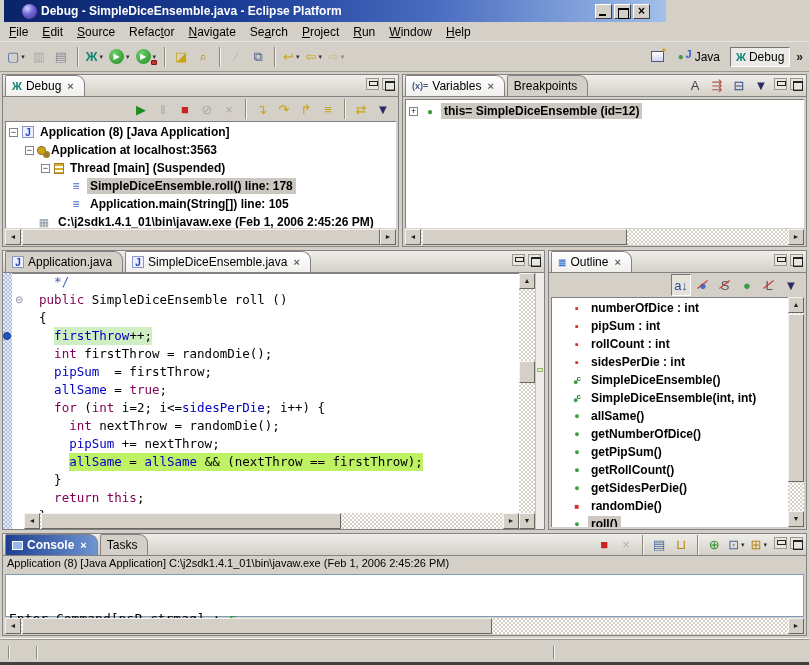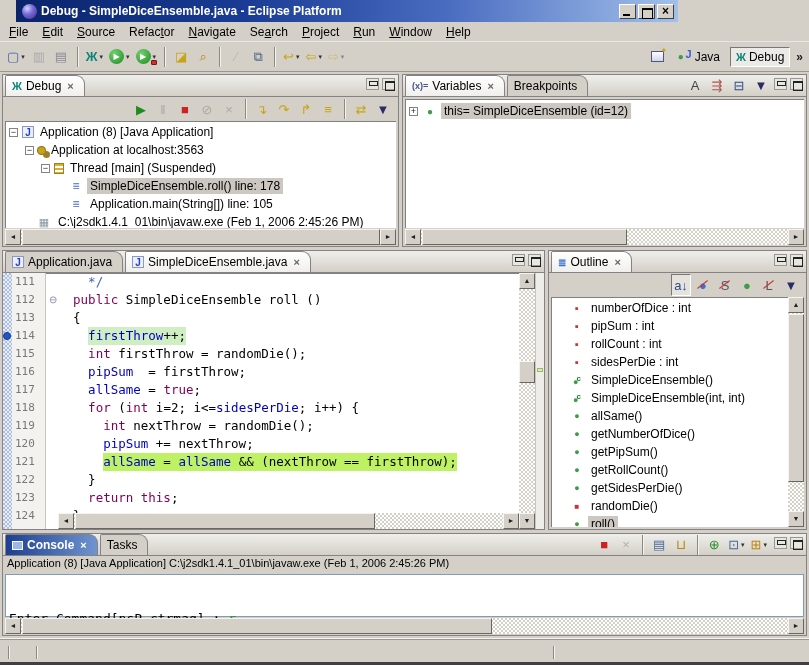--- a/index.html
+++ b/index.html
@@ -1,21 +1,21 @@
 <!DOCTYPE html>
 <html><head>
 <meta charset="utf-8">
 <style>
   html,body{margin:0;padding:0;width:809px;height:665px;overflow:hidden;
     font-family:"Liberation Sans",sans-serif;font-size:12px;background:#d4d0c8;color:#000;}
   *{box-sizing:border-box;}
   
-  .titlebar{position:absolute;left:16px;top:0;width:662px;height:22px;
+  .titlebar{position:absolute;left:4px;top:0;width:662px;height:22px;
     background:linear-gradient(90deg,#0a246a 0%,#1a3c96 35%,#4a6cc0 65%,#a2c0ea 100%);
-    display:flex;align-items:center;padding:0 4px;}
+    display:flex;align-items:center;padding:0 16px;}
   .title-ico{width:15px;height:15px;border-radius:50%;margin:0 4px 0 2px;
     background:radial-gradient(circle at 35% 30%,#cfd6ff 0%,#7a6ad8 40%,#3a2a86 100%);}
   .title-text{color:#fff;font-weight:bold;font-size:12px;flex:1;white-space:nowrap;}
   .winbtns{display:flex;gap:2px;}
   .wbtn{width:17px;height:15px;border:1px solid;border-color:#fff #404040 #404040 #fff;
     background:#d4d0c8;position:relative;}
   .wbtn-min::after{content:"";position:absolute;left:3px;bottom:2px;width:7px;height:2px;background:#000;}
   .wbtn-max::after{content:"";position:absolute;left:3px;top:3px;width:9px;height:8px;border:1px solid #000;border-top-width:2px;}
   .wbtn-close::after{content:"×";position:absolute;left:4px;top:-1px;font-weight:bold;font-size:12px;}
   .menubar{position:absolute;left:0;top:22px;width:809px;height:20px;background:#d4d0c8;
@@ -64,21 +64,21 @@
   .vtoolbar{height:24px;display:flex;align-items:center;justify-content:flex-end;padding-right:4px;}
   .intoolbar{position:absolute;right:34px;top:0;height:21px;display:flex;align-items:center;}
   
   .tree{background:#fff;overflow:hidden;position:relative;
     box-shadow:inset 1px 1px 0 #808080, inset -1px -1px 0 #fff;}
   .trow{display:flex;align-items:center;height:18px;white-space:nowrap;font-size:12px;}
   .texp{width:9px;height:9px;border:1px solid #848284;background:#fff;font-size:9px;line-height:7px;
     text-align:center;margin-right:4px;flex:none;color:#222;}
   .texp-sp{width:11px;flex:none;}
   .tico{width:16px;flex:none;text-align:center;margin-right:3px;font-size:10px;position:relative;}
-  .tlab{padding:1px 3px;}
+  .tlab{padding:1px 3px;font-weight:bold;}
   .lab-sel{background:#ccc8c1;}
   .ic-japp{display:inline-block;width:12px;height:12px;border:1px solid #8899cc;background:#eef;
     color:#2244bb;font-weight:bold;font-size:10px;line-height:11px;text-align:center;}
   .ic-gears{display:inline-block;width:7px;height:7px;border-radius:50%;background:#c8a415;
     box-shadow:5px 4px 0 #a07d28, 0 0 0 1px #8a6d1f;}
   .ic-thread{display:inline-block;width:10px;height:11px;
     background:repeating-linear-gradient(180deg,#d8b02a 0 2px,#fff 2px 4px);border:1px solid #a07d28;}
   sup.csup{color:#1c7a33;font-size:8px;font-weight:bold;margin-left:-2px;}
   
   .edbody{position:absolute;left:0;right:0;top:22px;bottom:0;display:flex;background:#fff;
@@ -362,36 +362,20 @@
       </span>
     <span class="minmax">
       <span class="mm mm-min"></span>
       <span class="mm mm-max"></span>
       </span>
   </div>
   <div class="edbody">
     <div class="band" id="edband">
         <span class="bpdot" style="top: 59px;"></span>
       </div>
-    <div class="ruler" id="edruler">
-        <div class="lnum">111</div>
-        <div class="lnum">112</div>
-        <div class="lnum">113</div>
-        <div class="lnum">114</div>
-        <div class="lnum">115</div>
-        <div class="lnum">116</div>
-        <div class="lnum">117</div>
-        <div class="lnum">118</div>
-        <div class="lnum">119</div>
-        <div class="lnum">120</div>
-        <div class="lnum">121</div>
-        <div class="lnum">122</div>
-        <div class="lnum">123</div>
-        <div class="lnum">124</div>
-      </div>
     <div class="foldcol" id="edfold">
         <div class="lnum"> </div>
         <div class="lnum">⊖</div>
         <div class="lnum"> </div>
         <div class="lnum"> </div>
         <div class="lnum"> </div>
         <div class="lnum"> </div>
         <div class="lnum"> </div>
         <div class="lnum"> </div>
         <div class="lnum"> </div>

